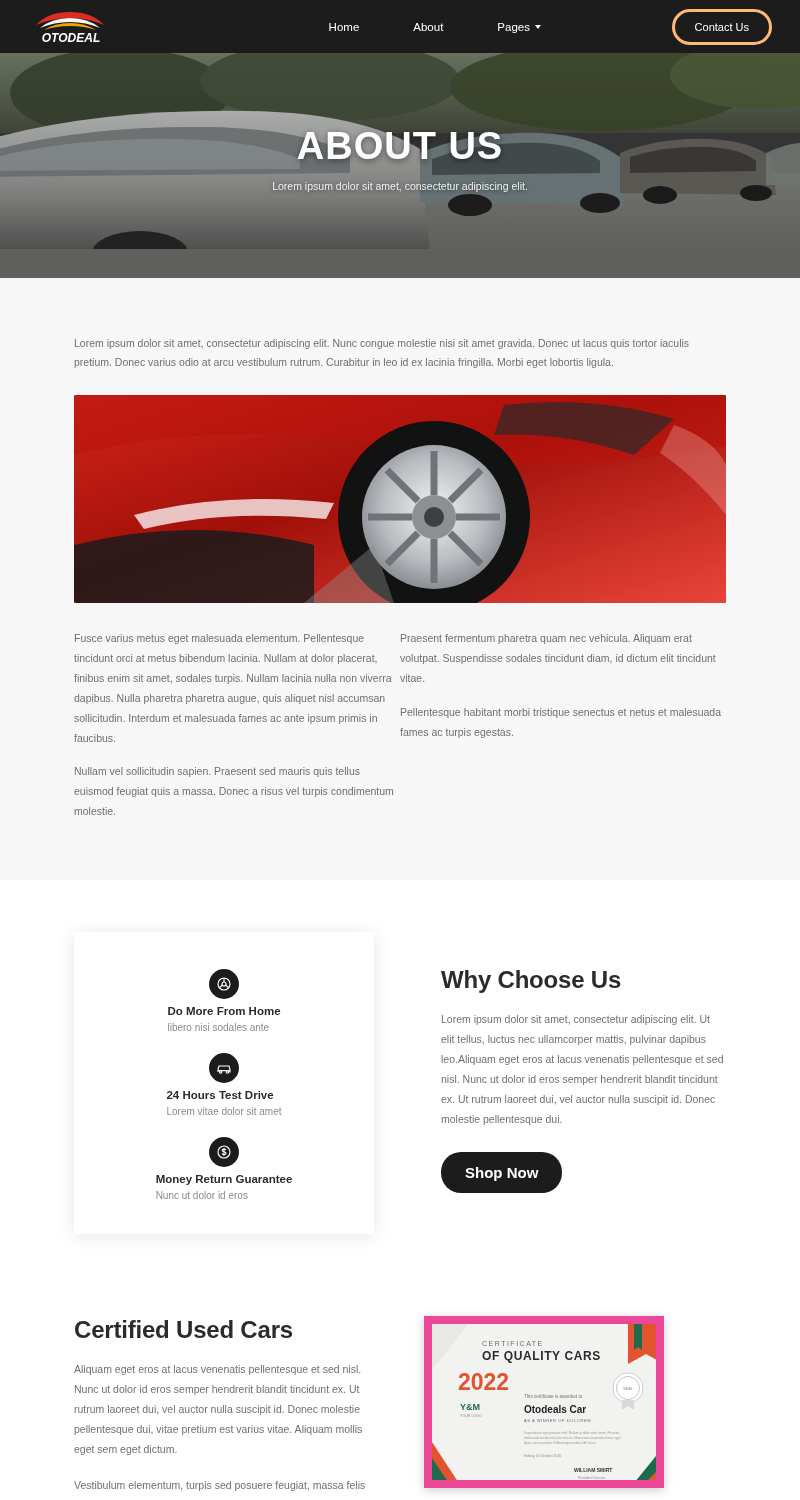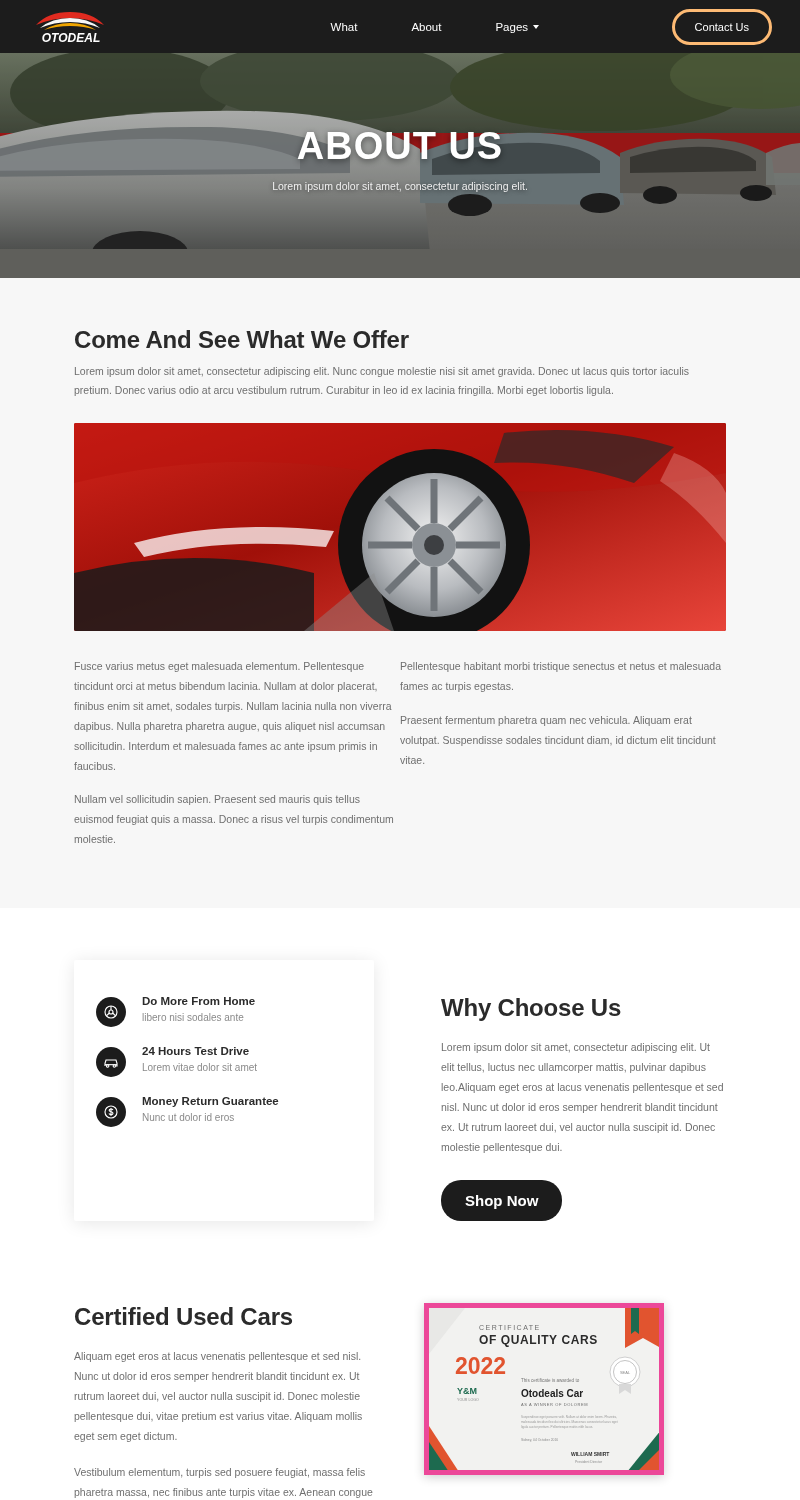--- a/index.html
+++ b/index.html
@@ -61,21 +61,21 @@
     font-size: 11px;
     cursor: pointer;
     font-family: "Liberation Sans", sans-serif;
   }
 
   
   .hero {
     height: 225px;
     position: relative;
     overflow: hidden;
-    background: #b91c1c;
+    background: #404040;
   }
   .hero-bg { position: absolute; inset: 0; }
   .hero-overlay {
     position: absolute; inset: 0;
     background: rgba(0,0,0,0.18);
   }
   .hero-content {
     position: relative;
     z-index: 2;
     text-align: center;
@@ -141,23 +141,24 @@
   .why-wrap { display: flex; width: 652px; margin: 0 auto; gap: 50px; }
   .feature-card {
     width: 300px;
     background: #fff;
     box-shadow: 0 2px 18px rgba(0,0,0,0.10);
     padding: 26px 22px 24px 22px;
     border-radius: 2px;
   }
   .feature-row {
     display: flex;
-    align-items: flex-start;
-    gap: 16px;
+    align-items: center;
+    gap: 6px;
     padding: 9px 0;
+    flex-direction: column;
   }
   .feature-icon {
     width: 30px; height: 30px;
     border-radius: 50%;
     background: #1c1c1c;
     display: flex;
     align-items: center;
     justify-content: center;
     flex: 0 0 30px;
     margin-top: 2px;
@@ -198,21 +199,21 @@
     background: #fff;
     padding: 26px 0 64px 0;
   }
   .cert-wrap { display: flex; width: 652px; margin: 0 auto; gap: 50px; }
   .cert-left { width: 300px; }
   .cert-right { flex: 1; display: flex; align-items: flex-start; }
   .cert-img {
     width: 240px;
     height: 172px;
     background: #eee;
-    border: 5px solid #ec4899;
+    border: 8px solid #ec4899;
     position: relative;
     overflow: hidden;
     box-shadow: 0 2px 10px rgba(0,0,0,0.2);
   }
 </style>
 </head>
 <body>
 
 <div class="page">
 
@@ -222,21 +223,21 @@
         <svg width="86" height="36" viewBox="0 0 86 36">
           <path d="M8 16 Q20 3 42 3 Q64 3 76 16 Q60 9 42 9 Q24 9 8 16 Z" fill="#e02b20"></path>
           <path d="M12 19 Q24 9 42 9 Q60 9 72 19 Q58 13 42 13 Q26 13 12 19 Z" fill="#f7f7f7"></path>
           <path d="M16 21 Q27 14 42 14 Q57 14 68 21 Q56 17 42 17 Q28 17 16 21 Z" fill="#f0a500"></path>
           <text x="43" y="33" font-family="Liberation Sans, sans-serif" font-size="12" font-weight="bold" font-style="italic" fill="#ffffff" text-anchor="middle">OTODEAL</text>
         </svg>
       </div>
     </div>
     <div class="nav-links">
       <a class="nav-link" href="#">
-          <span>What</span>
+          <span>Home</span>
         </a>
       <a class="nav-link" href="#">
           <span>About</span>
         </a>
       <a class="nav-link" href="#">
         <span>Pages</span>
         <span class="caret"></span>
       </a>
     </div>
     <button class="contact-btn">Contact Us</button>
@@ -292,21 +293,20 @@
     </svg>
     <div class="hero-overlay"></div>
     <div class="hero-content">
       <div class="hero-title">ABOUT US</div>
       <div class="hero-sub">Lorem ipsum dolor sit amet, consectetur adipiscing elit.</div>
     </div>
   </div>
 
   <div class="offer-section">
     <div class="container">
-      <div class="h2">Come And See What We Offer</div>
       <div class="lead">Lorem ipsum dolor sit amet, consectetur adipiscing elit. Nunc congue molestie nisi sit amet gravida. Donec ut lacus quis tortor iaculis pretium. Donec varius odio at arcu vestibulum rutrum. Curabitur in leo id ex lacinia fringilla. Morbi eget lobortis ligula.</div>
 
       <div class="offer-img">
         <svg width="652" height="208" viewBox="0 0 652 208" preserveAspectRatio="none">
           <defs>
             <linearGradient id="redg" x1="0" y1="0" x2="1" y2="1">
               <stop offset="0%" stop-color="#d3241b"></stop>
               <stop offset="45%" stop-color="#a01009"></stop>
               <stop offset="100%" stop-color="#e8453a"></stop>
             </linearGradient>
@@ -339,22 +339,22 @@
           <path d="M230 208 L300 150 L320 208 Z" fill="#8e8e8e" opacity="0.4"></path>
         </svg>
       </div>
 
       <div class="two-col">
         <div class="col">
           <div class="para">Fusce varius metus eget malesuada elementum. Pellentesque tincidunt orci at metus bibendum lacinia. Nullam at dolor placerat, finibus enim sit amet, sodales turpis. Nullam lacinia nulla non viverra dapibus. Nulla pharetra pharetra augue, quis aliquet nisl accumsan sollicitudin. Interdum et malesuada fames ac ante ipsum primis in faucibus.</div>
           <div class="para">Nullam vel sollicitudin sapien. Praesent sed mauris quis tellus euismod feugiat quis a massa. Donec a risus vel turpis condimentum molestie.</div>
         </div>
         <div class="col">
+          <div class="para">Praesent fermentum pharetra quam nec vehicula. Aliquam erat volutpat. Suspendisse sodales tincidunt diam, id dictum elit tincidunt vitae.</div>
           <div class="para">Pellentesque habitant morbi tristique senectus et netus et malesuada fames ac turpis egestas.</div>
-          <div class="para">Praesent fermentum pharetra quam nec vehicula. Aliquam erat volutpat. Suspendisse sodales tincidunt diam, id dictum elit tincidunt vitae.</div>
         </div>
       </div>
     </div>
   </div>
 
   <div class="why-section">
     <div class="why-wrap">
       <div class="feature-card">
 
         <div class="feature-row">

